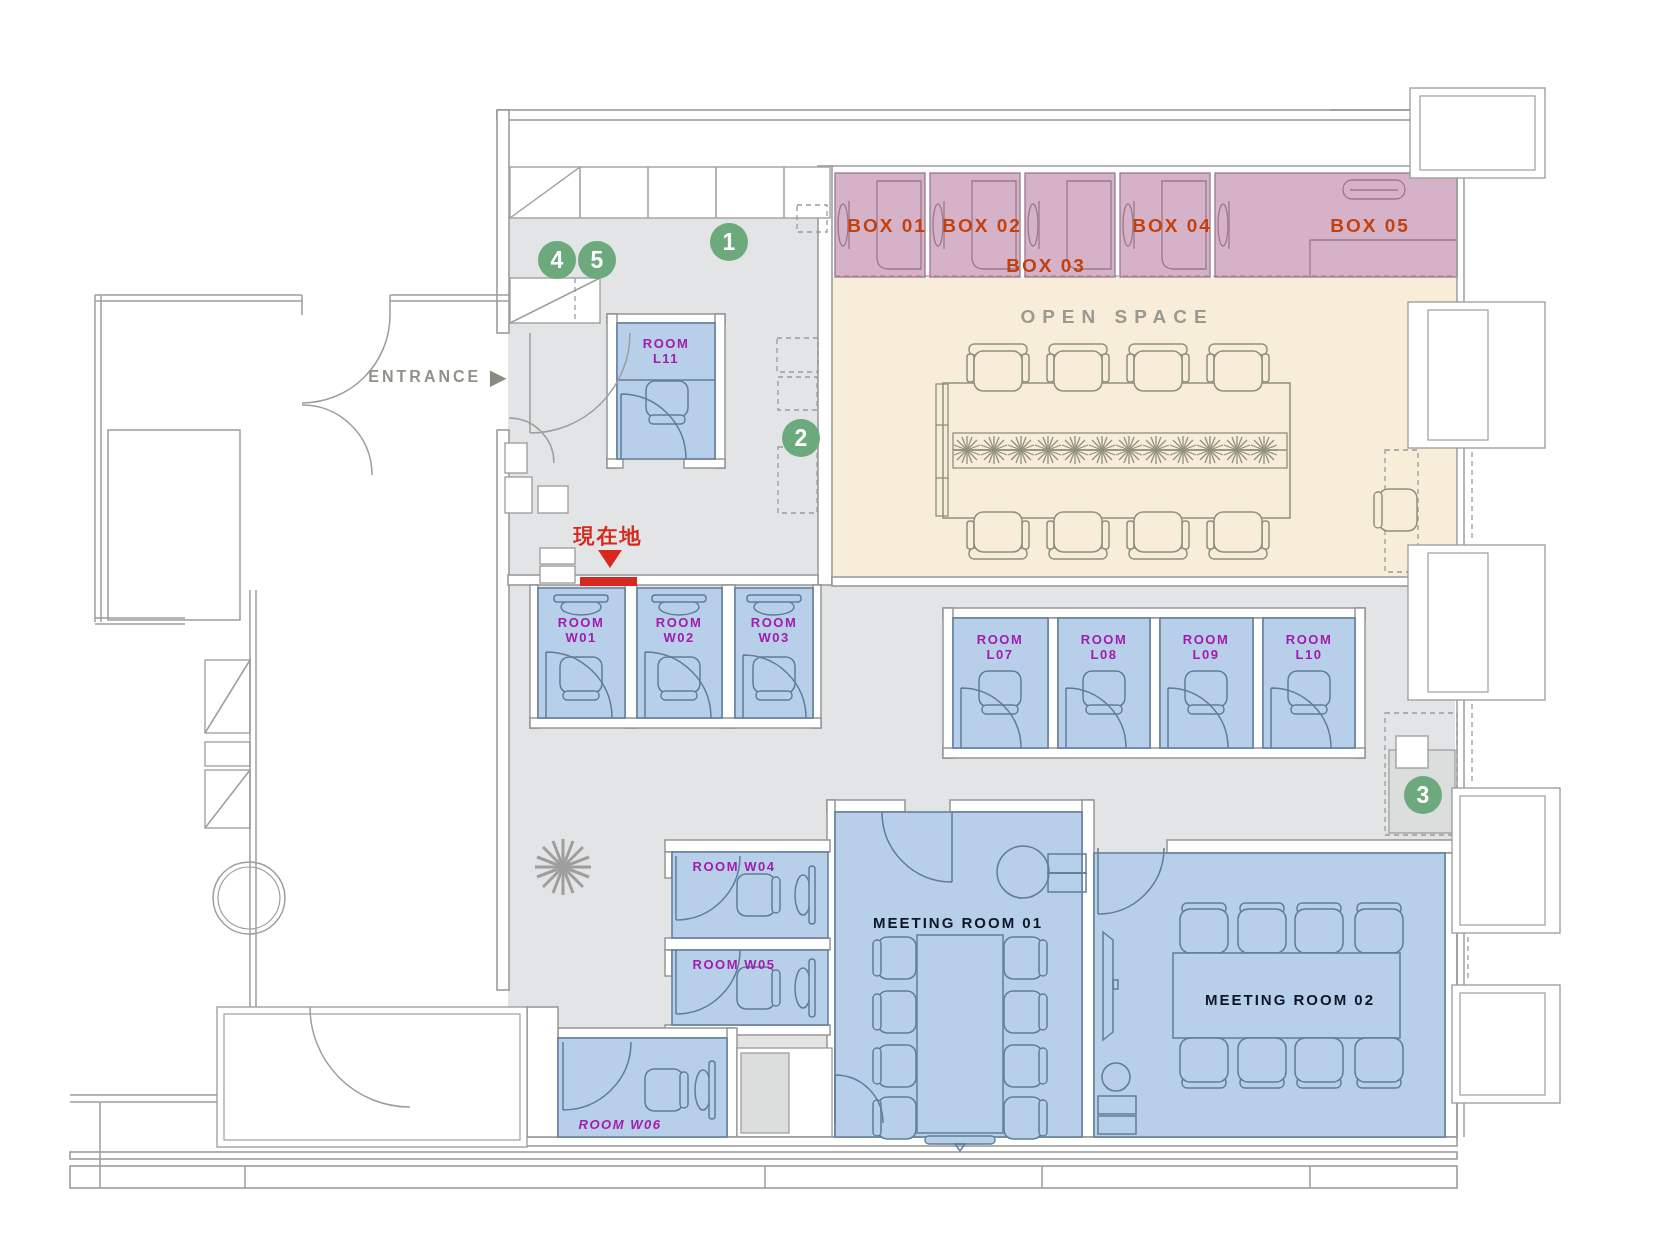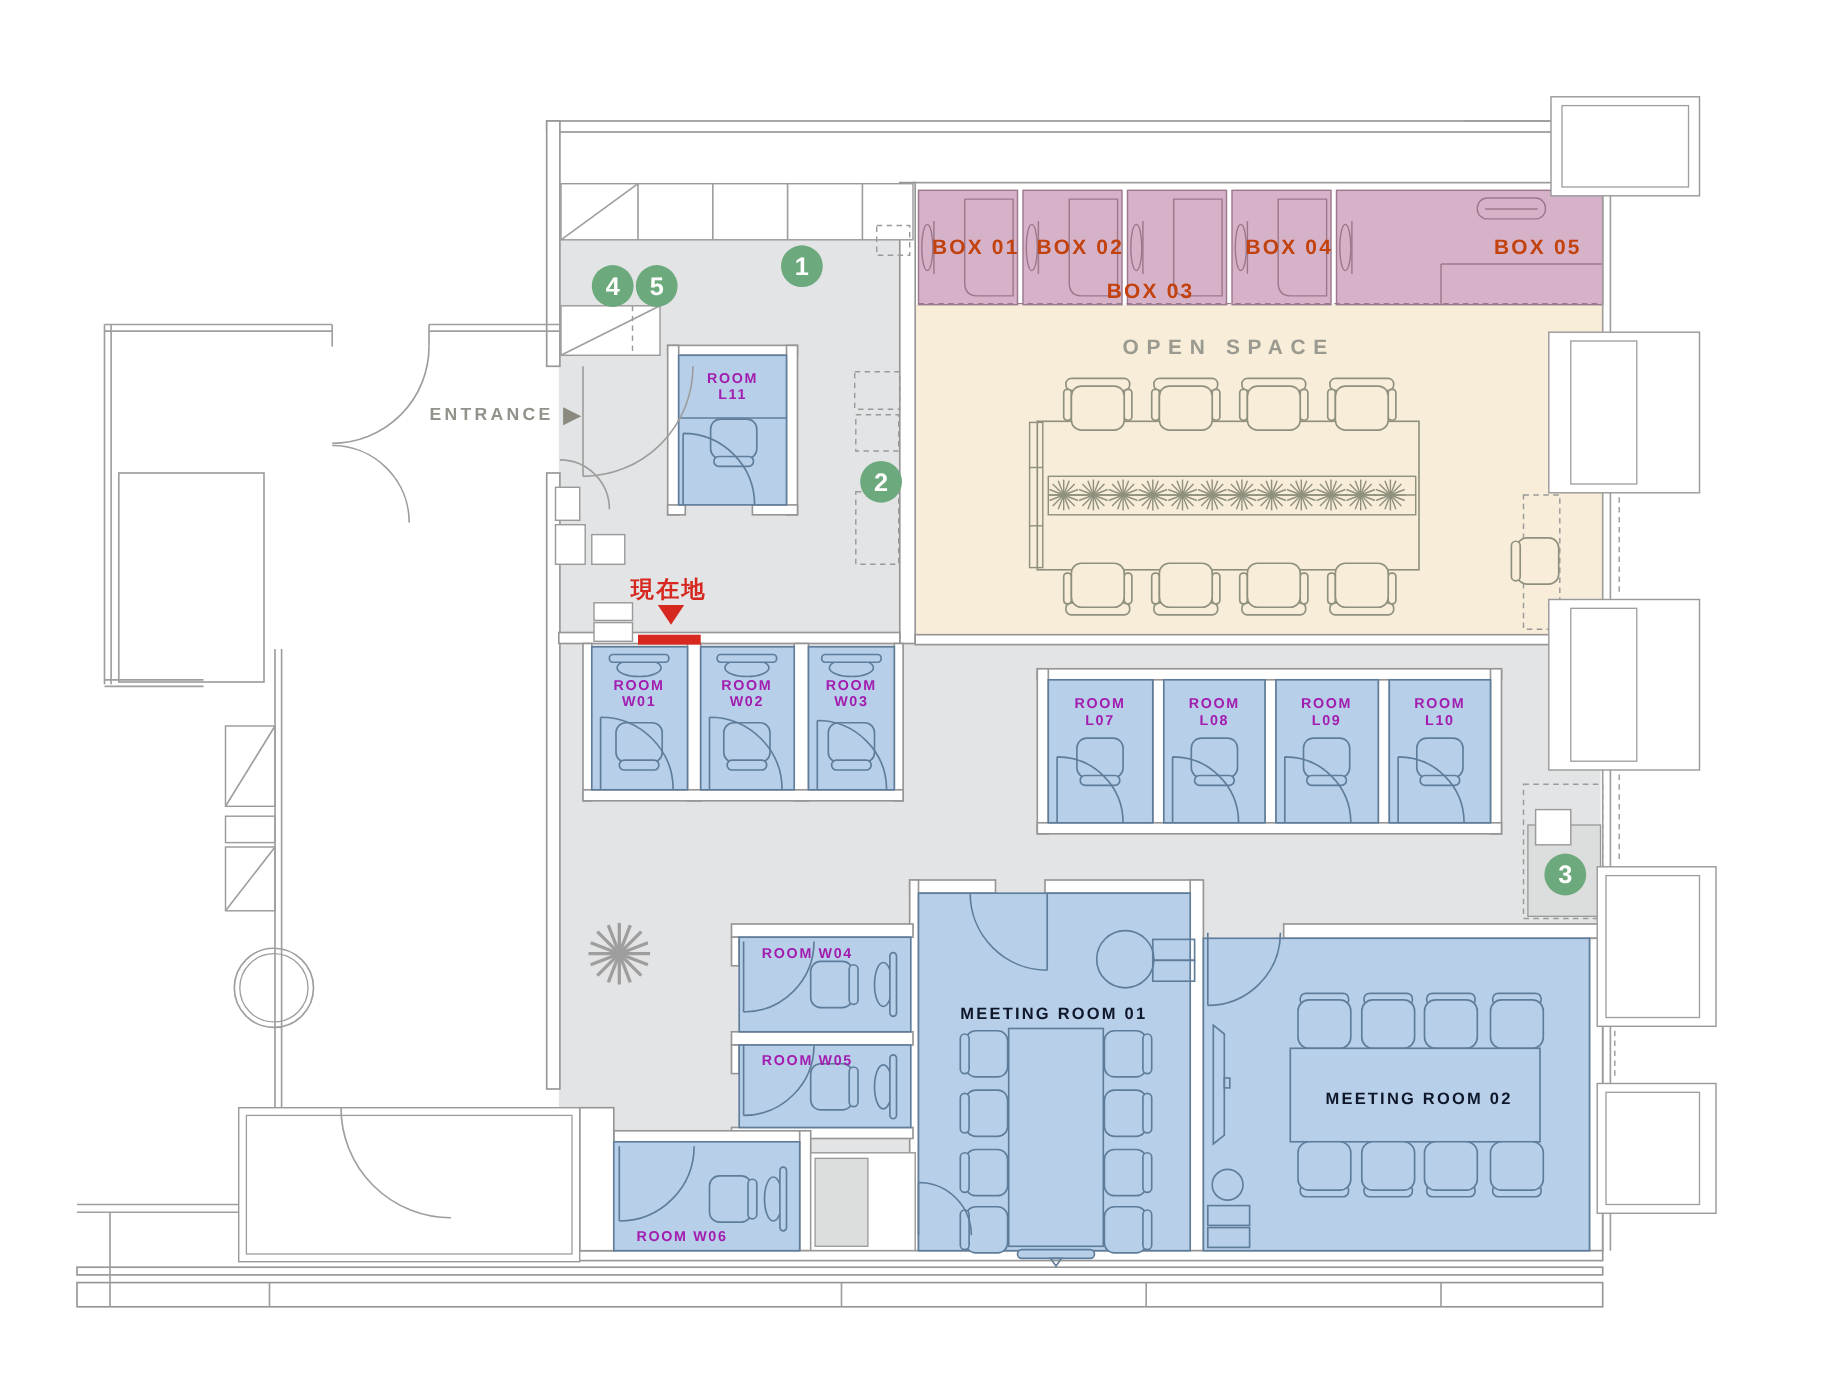--- a/index.html
+++ b/index.html
@@ -410,52 +410,52 @@
     <line class="dash" x1="1468" y1="937" x2="1468" y2="981"></line>
     <line class="exline" x1="1330" y1="110" x2="1410" y2="110"></line>
   </g>
 
   <g>
     <polygon class="red" points="598,550 622,550 610,568"></polygon>
     <rect class="red" x="580" y="577" width="57" height="9"></rect>
   </g>
 </svg>
 
-<div class="lbl ent-lbl" style="left:459px;top:377px;">
+<div class="lbl ent-lbl" style="left:437px;top:377px;">
   <span>ENTRANCE</span>
   <span class="ent-arrow">▶</span>
 </div>
 
 <div class="lbl area-lbl" style="left:1117px;top:317px;">OPEN SPACE</div>
 
 <div class="lbl pink-lbl" style="left:887px;top:226px;">BOX 01</div>
 <div class="lbl pink-lbl" style="left:982px;top:226px;">BOX 02</div>
 <div class="lbl pink-lbl" style="left:1046px;top:226px;margin-top:40px;">BOX 03</div>
 <div class="lbl pink-lbl" style="left:1172px;top:226px;">BOX 04</div>
-<div class="lbl pink-lbl" style="left:1370px;top:226px;margin-left:28px;">BOX 05</div>
+<div class="lbl pink-lbl" style="left:1370px;top:226px;">BOX 05</div>
 
 <div class="lbl blue-lbl two" style="left:666px;top:352px;">ROOM
 L11</div>
 <div class="lbl blue-lbl two" style="left:581px;top:631px;">ROOM
 W01</div>
 <div class="lbl blue-lbl two" style="left:679px;top:631px;">ROOM
 W02</div>
 <div class="lbl blue-lbl two" style="left:774px;top:631px;">ROOM
 W03</div>
 <div class="lbl blue-lbl two" style="left:1000px;top:648px;">ROOM
 L07</div>
 <div class="lbl blue-lbl two" style="left:1104px;top:648px;">ROOM
 L08</div>
 <div class="lbl blue-lbl two" style="left:1206px;top:648px;">ROOM
 L09</div>
 <div class="lbl blue-lbl two" style="left:1309px;top:648px;">ROOM
 L10</div>
 <div class="lbl blue-lbl" style="left:734px;top:866px;">ROOM W04</div>
 <div class="lbl blue-lbl" style="left:734px;top:964px;">ROOM W05</div>
-<div class="lbl blue-lbl" style="left:620px;top:1124px;">ROOM W06</div>
+<div class="lbl blue-lbl" style="left:620px;top:1124px;font-style:italic;">ROOM W06</div>
 <div class="lbl meet-lbl" style="left:958px;top:922px;">MEETING ROOM 01</div>
 <div class="lbl meet-lbl" style="left:1290px;top:999px;">MEETING ROOM 02</div>
 
 <div class="lbl loc-lbl" style="left:608px;top:536px;">現在地</div>
 
 <div class="marker" style="left:710px;top:223px;">1</div>
 <div class="marker" style="left:782px;top:419px;">2</div>
 <div class="marker" style="left:1404px;top:776px;">3</div>
 <div class="marker" style="left:538px;top:241px;">4</div>
 <div class="marker" style="left:578px;top:241px;">5</div>

